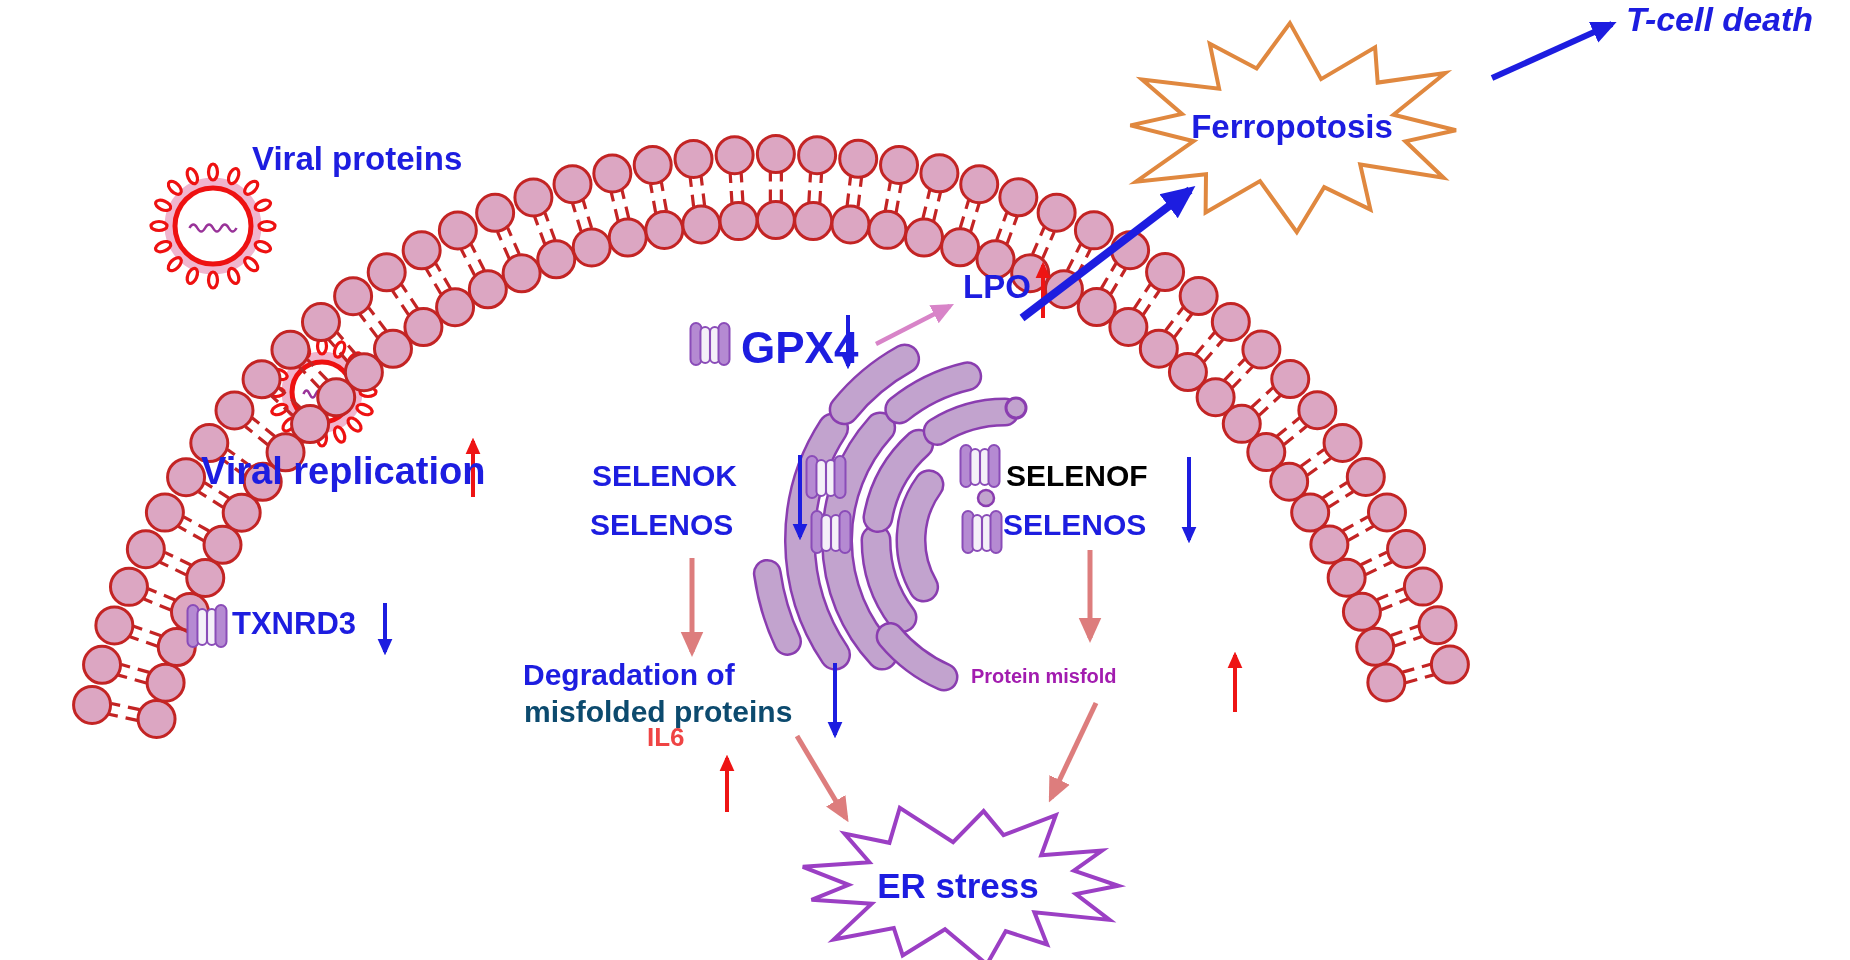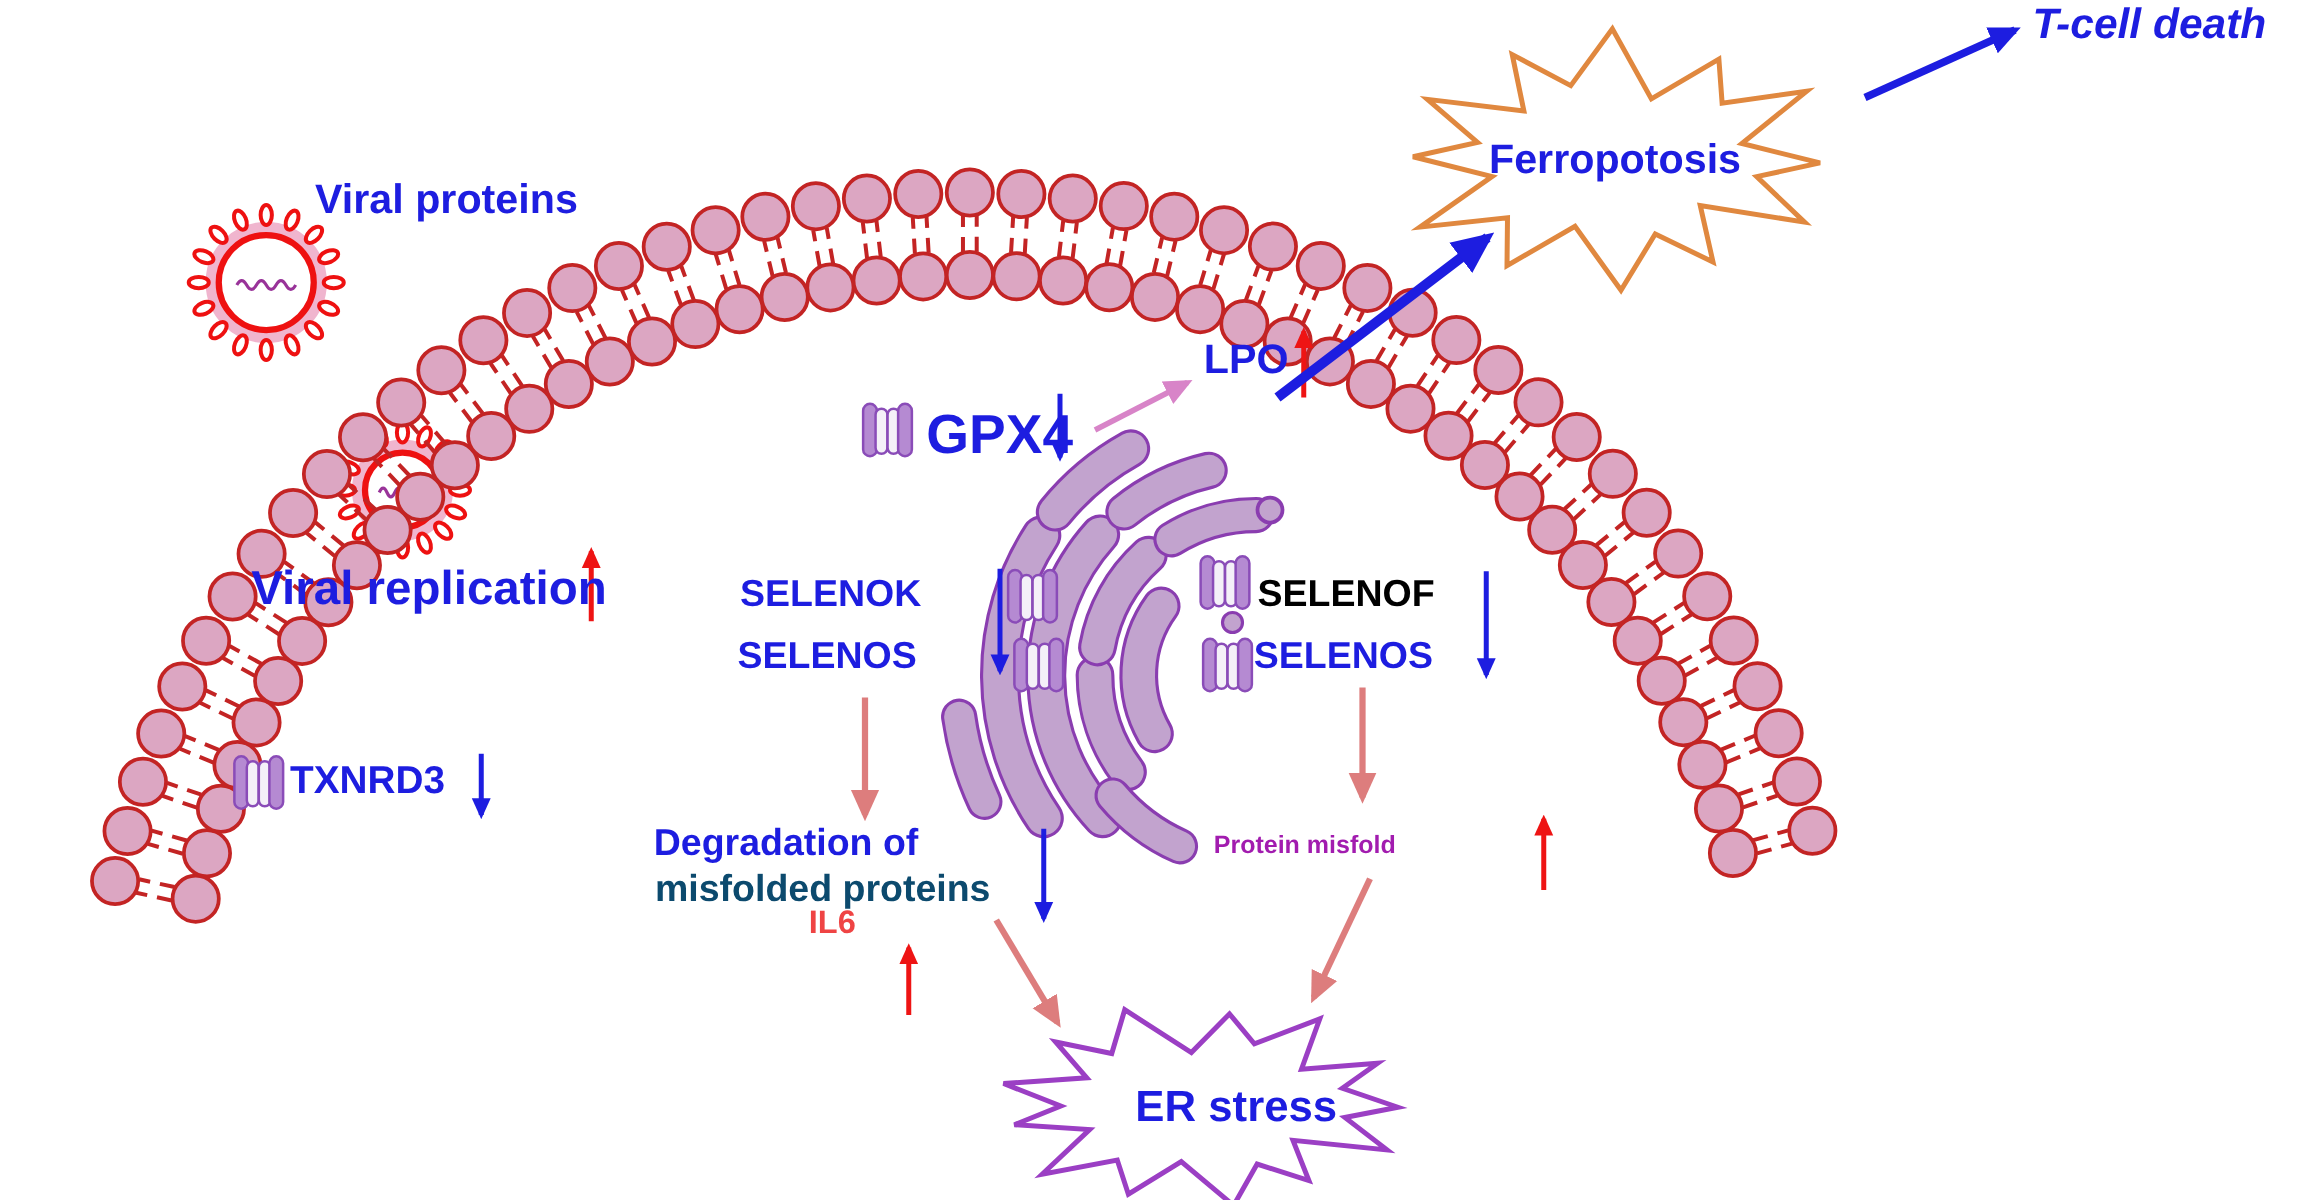--- a/index.html
+++ b/index.html
@@ -344,14 +344,14 @@
   <div class="lbl ctr" style="left: 1292px; top: 110px; font-size: 33px; color: rgb(29, 29, 224); text-align: center;">Ferropotosis</div>
   <div class="lbl" style="left: 1626px; top: 2px; font-size: 34px; color: rgb(29, 29, 224); font-style: italic;">T-cell death</div>
   <div class="lbl" style="left: 592px; top: 461px; font-size: 30px; color: rgb(29, 29, 224);">SELENOK</div>
   <div class="lbl" style="left: 590px; top: 510px; font-size: 30px; color: rgb(29, 29, 224);">SELENOS</div>
   <div class="lbl" style="left: 1006px; top: 461px; font-size: 30px; color: #000000;">SELENOF</div>
   <div class="lbl" style="left: 1003px; top: 510px; font-size: 30px; color: rgb(29, 29, 224);">SELENOS</div>
   <div class="lbl" style="left: 523px; top: 660px; font-size: 30px; color: rgb(29, 29, 224);">Degradation of</div>
   <div class="lbl" style="left: 524px; top: 697px; font-size: 30px; color: #0c4a6e;">misfolded proteins</div>
   <div class="lbl" style="left: 647px; top: 724px; font-size: 26px; color: #ef4444;">IL6</div>
   <div class="lbl" style="left: 971px; top: 666px; font-size: 20px; color: #a21caf;">Protein misfold</div>
-  <div class="lbl ctr" style="left: 958px; top: 868px; font-size: 35px; color: rgb(29, 29, 224); margin-left: 31px;">ER stress</div>
+  <div class="lbl ctr" style="left: 958px; top: 868px; font-size: 35px; color: rgb(29, 29, 224);">ER stress</div>
 </div>
 
 </body></html>

